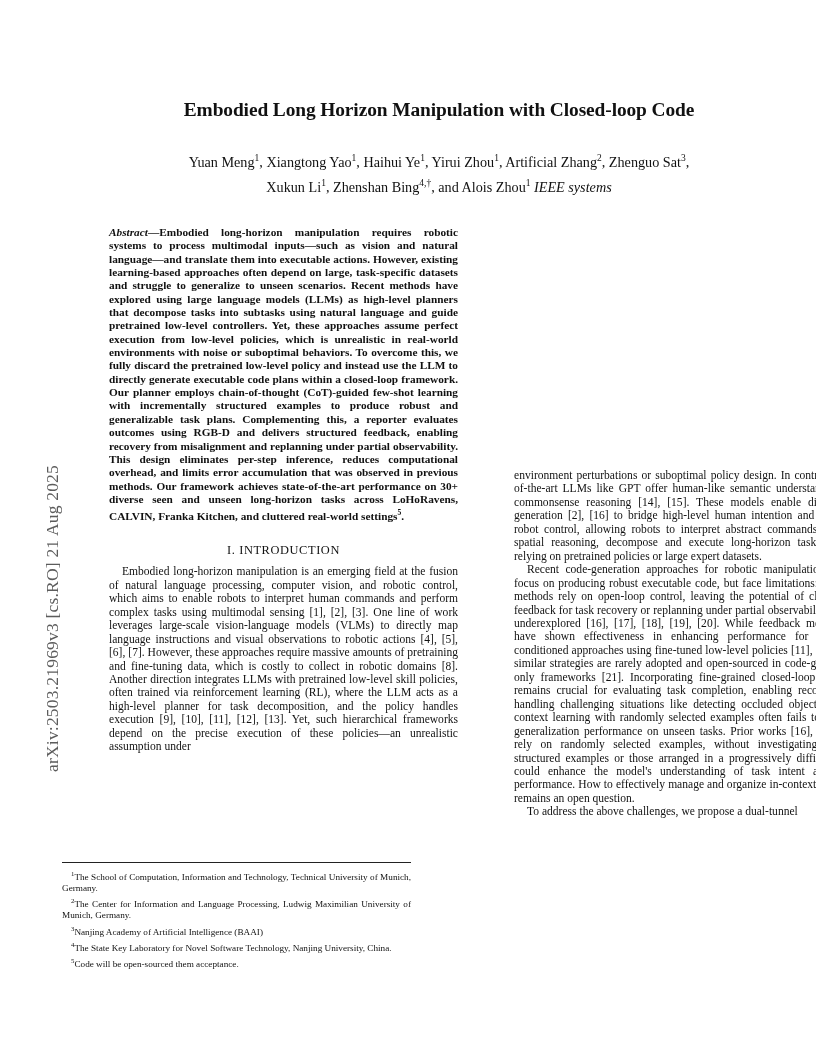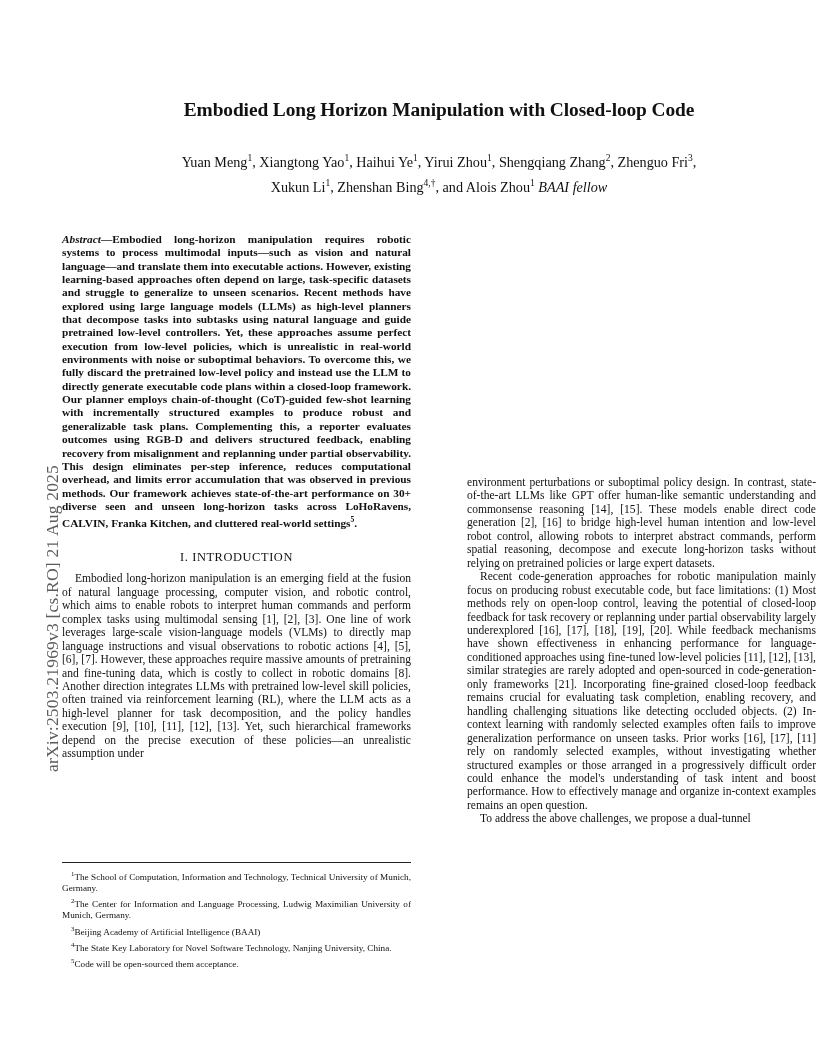--- a/index.html
+++ b/index.html
@@ -66,22 +66,23 @@
   
   .cols {
     position: absolute;
     top: 222px;
     left: 0;
     width: 754px;
     height: 800px;
   }
   .col {
     position: absolute;
-    top: 11px;
+    top: 4px;
     width: 349px;
+    margin-left: 47px;
   }
   .col-left  { left: 0px; }
   .col-right { left: 405px; }
 
   p.body {
     margin: 0;
     font-size: 11.55px;
     line-height: 13.45px;
     text-align: justify;
     text-justify: inter-word;
@@ -134,22 +135,22 @@
   <div class="txt">arXiv:2503.21969v3  [cs.RO]  21 Aug 2025</div>
 </div>
 
 <div class="page">
 
   <div class="title">
     <span>Embodied Long Horizon Manipulation with Closed-loop Code</span>
   </div>
 
   <div class="authors">
-    <span>Yuan Meng</span><sup>1</sup><span>, Xiangtong Yao</span><sup>1</sup><span>, Haihui Ye</span><sup>1</sup><span>, Yirui Zhou</span><sup>1</sup><span>, Shengqiang Zhang</span><sup>2</sup><span>, Zhenguo Fri</span><sup>3</sup><span>,</span><br>
-    <span>Xukun Li</span><sup>1</sup><span>, Zhenshan Bing</span><sup>4,†</sup><span>, and Alois Zhou</span><sup>1</sup> <span class="fellow">BAAI fellow</span>
+    <span>Yuan Meng</span><sup>1</sup><span>, Xiangtong Yao</span><sup>1</sup><span>, Haihui Ye</span><sup>1</sup><span>, Yirui Zhou</span><sup>1</sup><span>, Artificial Zhang</span><sup>2</sup><span>, Zhenguo Sat</span><sup>3</sup><span>,</span><br>
+    <span>Xukun Li</span><sup>1</sup><span>, Zhenshan Bing</span><sup>4,†</sup><span>, and Alois Zhou</span><sup>1</sup> <span class="fellow">IEEE systems</span>
   </div>
 
   <div class="cols">
 
     <div class="col col-left">
       <p class="abstract">
         <span class="lead">Abstract</span><span>—</span><span>Embodied long-horizon manipulation requires robotic systems to process multimodal inputs—such as vision and natural language—and translate them into executable actions. However, existing learning-based approaches often depend on large, task-specific datasets and struggle to generalize to unseen scenarios. Recent methods have explored using large language models (LLMs) as high-level planners that decompose tasks into subtasks using natural language and guide pretrained low-level controllers. Yet, these approaches assume perfect execution from low-level policies, which is unrealistic in real-world environments with noise or suboptimal behaviors. To overcome this, we fully discard the pretrained low-level policy and instead use the LLM to directly generate executable code plans within a closed-loop framework. Our planner employs chain-of-thought (CoT)-guided few-shot learning with incrementally structured examples to produce robust and generalizable task plans. Complementing this, a reporter evaluates outcomes using RGB-D and delivers structured feedback, enabling recovery from misalignment and replanning under partial observability. This design eliminates per-step inference, reduces computational overhead, and limits error accumulation that was observed in previous methods. Our framework achieves state-of-the-art performance on 30+ diverse seen and unseen long-horizon tasks across LoHoRavens, CALVIN, Franka Kitchen, and cluttered real-world settings</span><sup class="fn">5</sup><span>.</span>
       </p>
 
       <h2 class="section">I.  INTRODUCTION</h2>
@@ -164,18 +165,18 @@
       <p class="body">environment perturbations or suboptimal policy design. In contrast, state-of-the-art LLMs like GPT offer human-like semantic understanding and commonsense reasoning [14], [15]. These models enable direct code generation [2], [16] to bridge high-level human intention and low-level robot control, allowing robots to interpret abstract commands, perform spatial reasoning, decompose and execute long-horizon tasks without relying on pretrained policies or large expert datasets.</p>
       <p class="body indent">Recent code-generation approaches for robotic manipulation mainly focus on producing robust executable code, but face limitations: (1) Most methods rely on open-loop control, leaving the potential of closed-loop feedback for task recovery or replanning under partial observability largely underexplored [16], [17], [18], [19], [20]. While feedback mechanisms have shown effectiveness in enhancing performance for language-conditioned approaches using fine-tuned low-level policies [11], [12], [13], similar strategies are rarely adopted and open-sourced in code-generation-only frameworks [21]. Incorporating fine-grained closed-loop feedback remains crucial for evaluating task completion, enabling recovery, and handling challenging situations like detecting occluded objects. (2) In-context learning with randomly selected examples often fails to improve generalization performance on unseen tasks. Prior works [16], [17], [11] rely on randomly selected examples, without investigating whether structured examples or those arranged in a progressively difficult order could enhance the model's understanding of task intent and boost performance. How to effectively manage and organize in-context examples remains an open question.</p>
       <p class="body indent">To address the above challenges, we propose a dual-tunnel</p>
     </div>
 
   </div>
 
   <div class="footnotes">
     <p><sup>1</sup><span>The School of Computation, Information and Technology, Technical University of Munich, Germany.</span></p>
     <p><sup>2</sup><span>The Center for Information and Language Processing, Ludwig Maximilian University of Munich, Germany.</span></p>
-    <p><sup>3</sup><span>Beijing Academy of Artificial Intelligence (BAAI)</span></p>
+    <p><sup>3</sup><span>Nanjing Academy of Artificial Intelligence (BAAI)</span></p>
     <p><sup>4</sup><span>The State Key Laboratory for Novel Software Technology, Nanjing University, China.</span></p>
     <p><sup>5</sup><span>Code will be open-sourced them acceptance.</span></p>
   </div>
 
 </div>
 
 </body></html>

